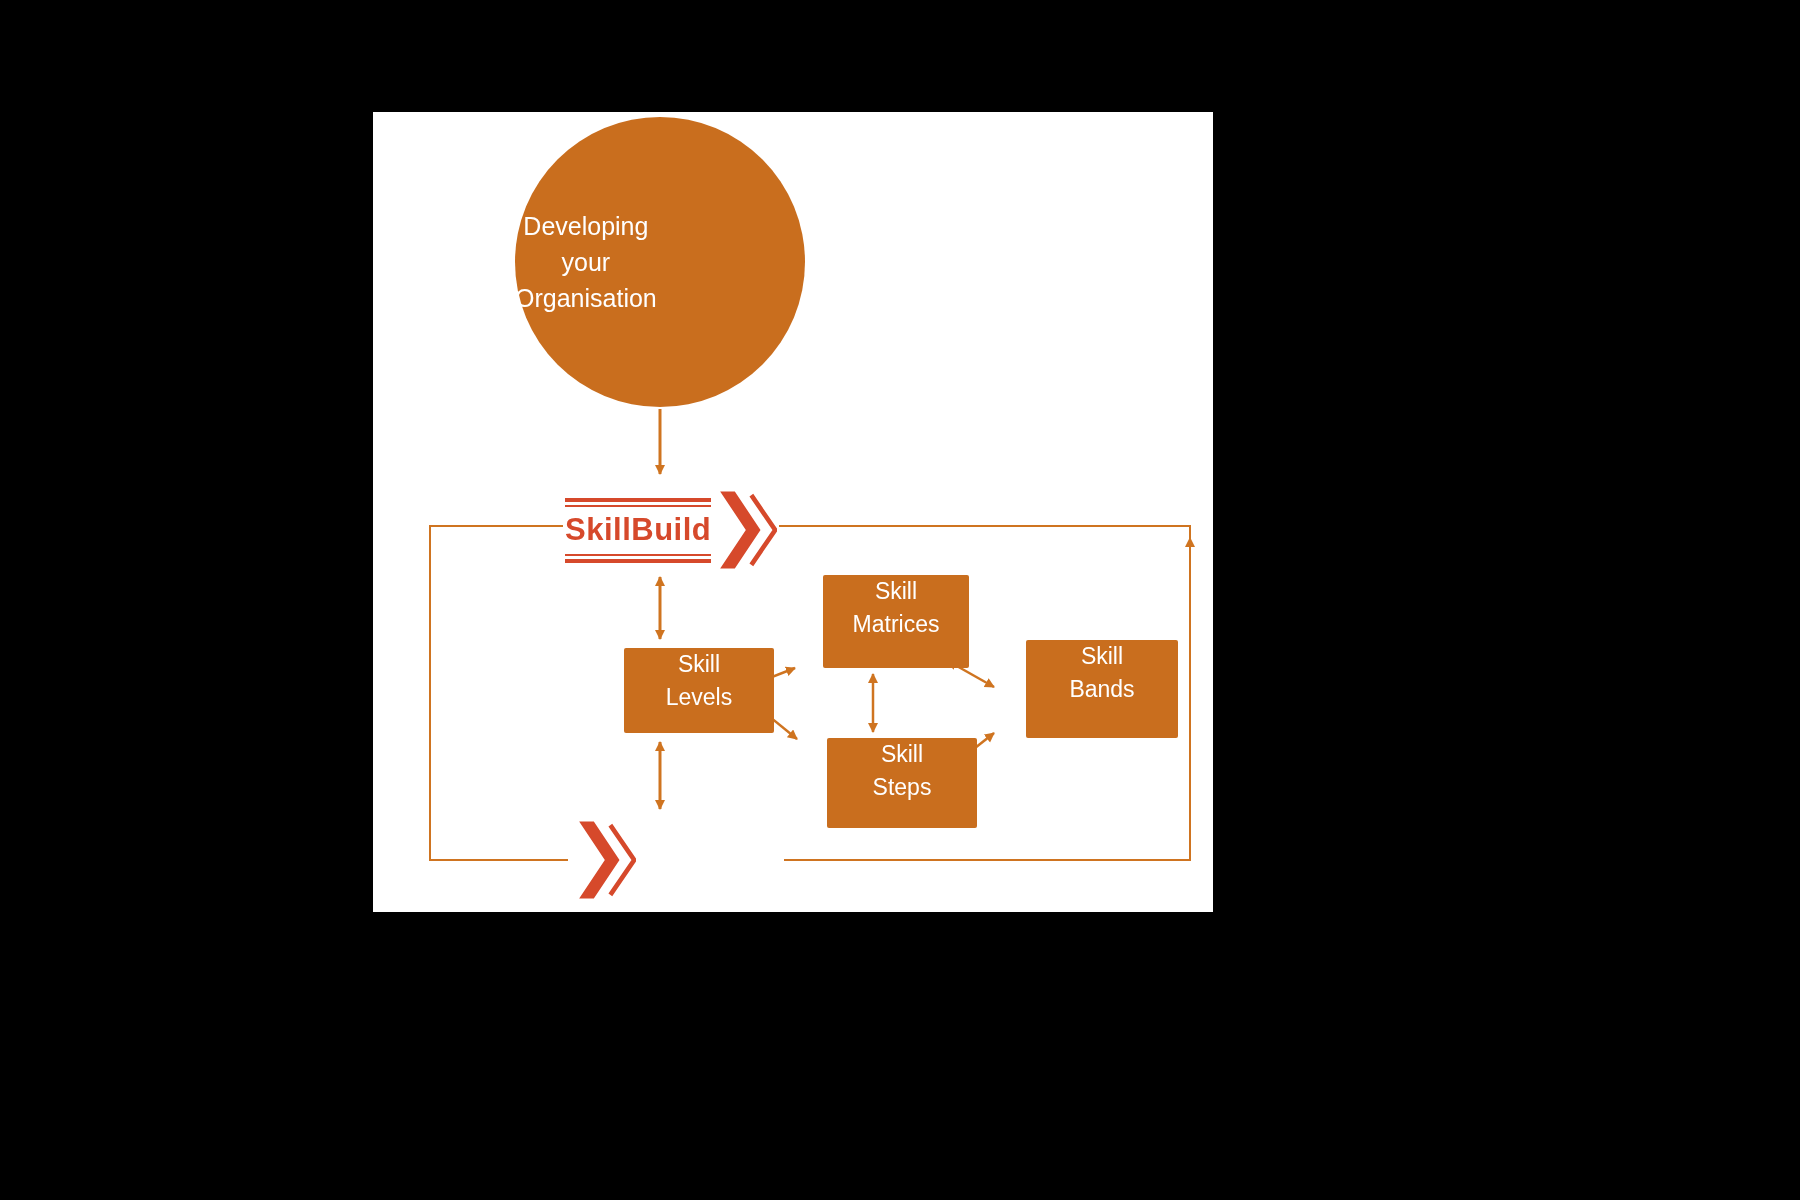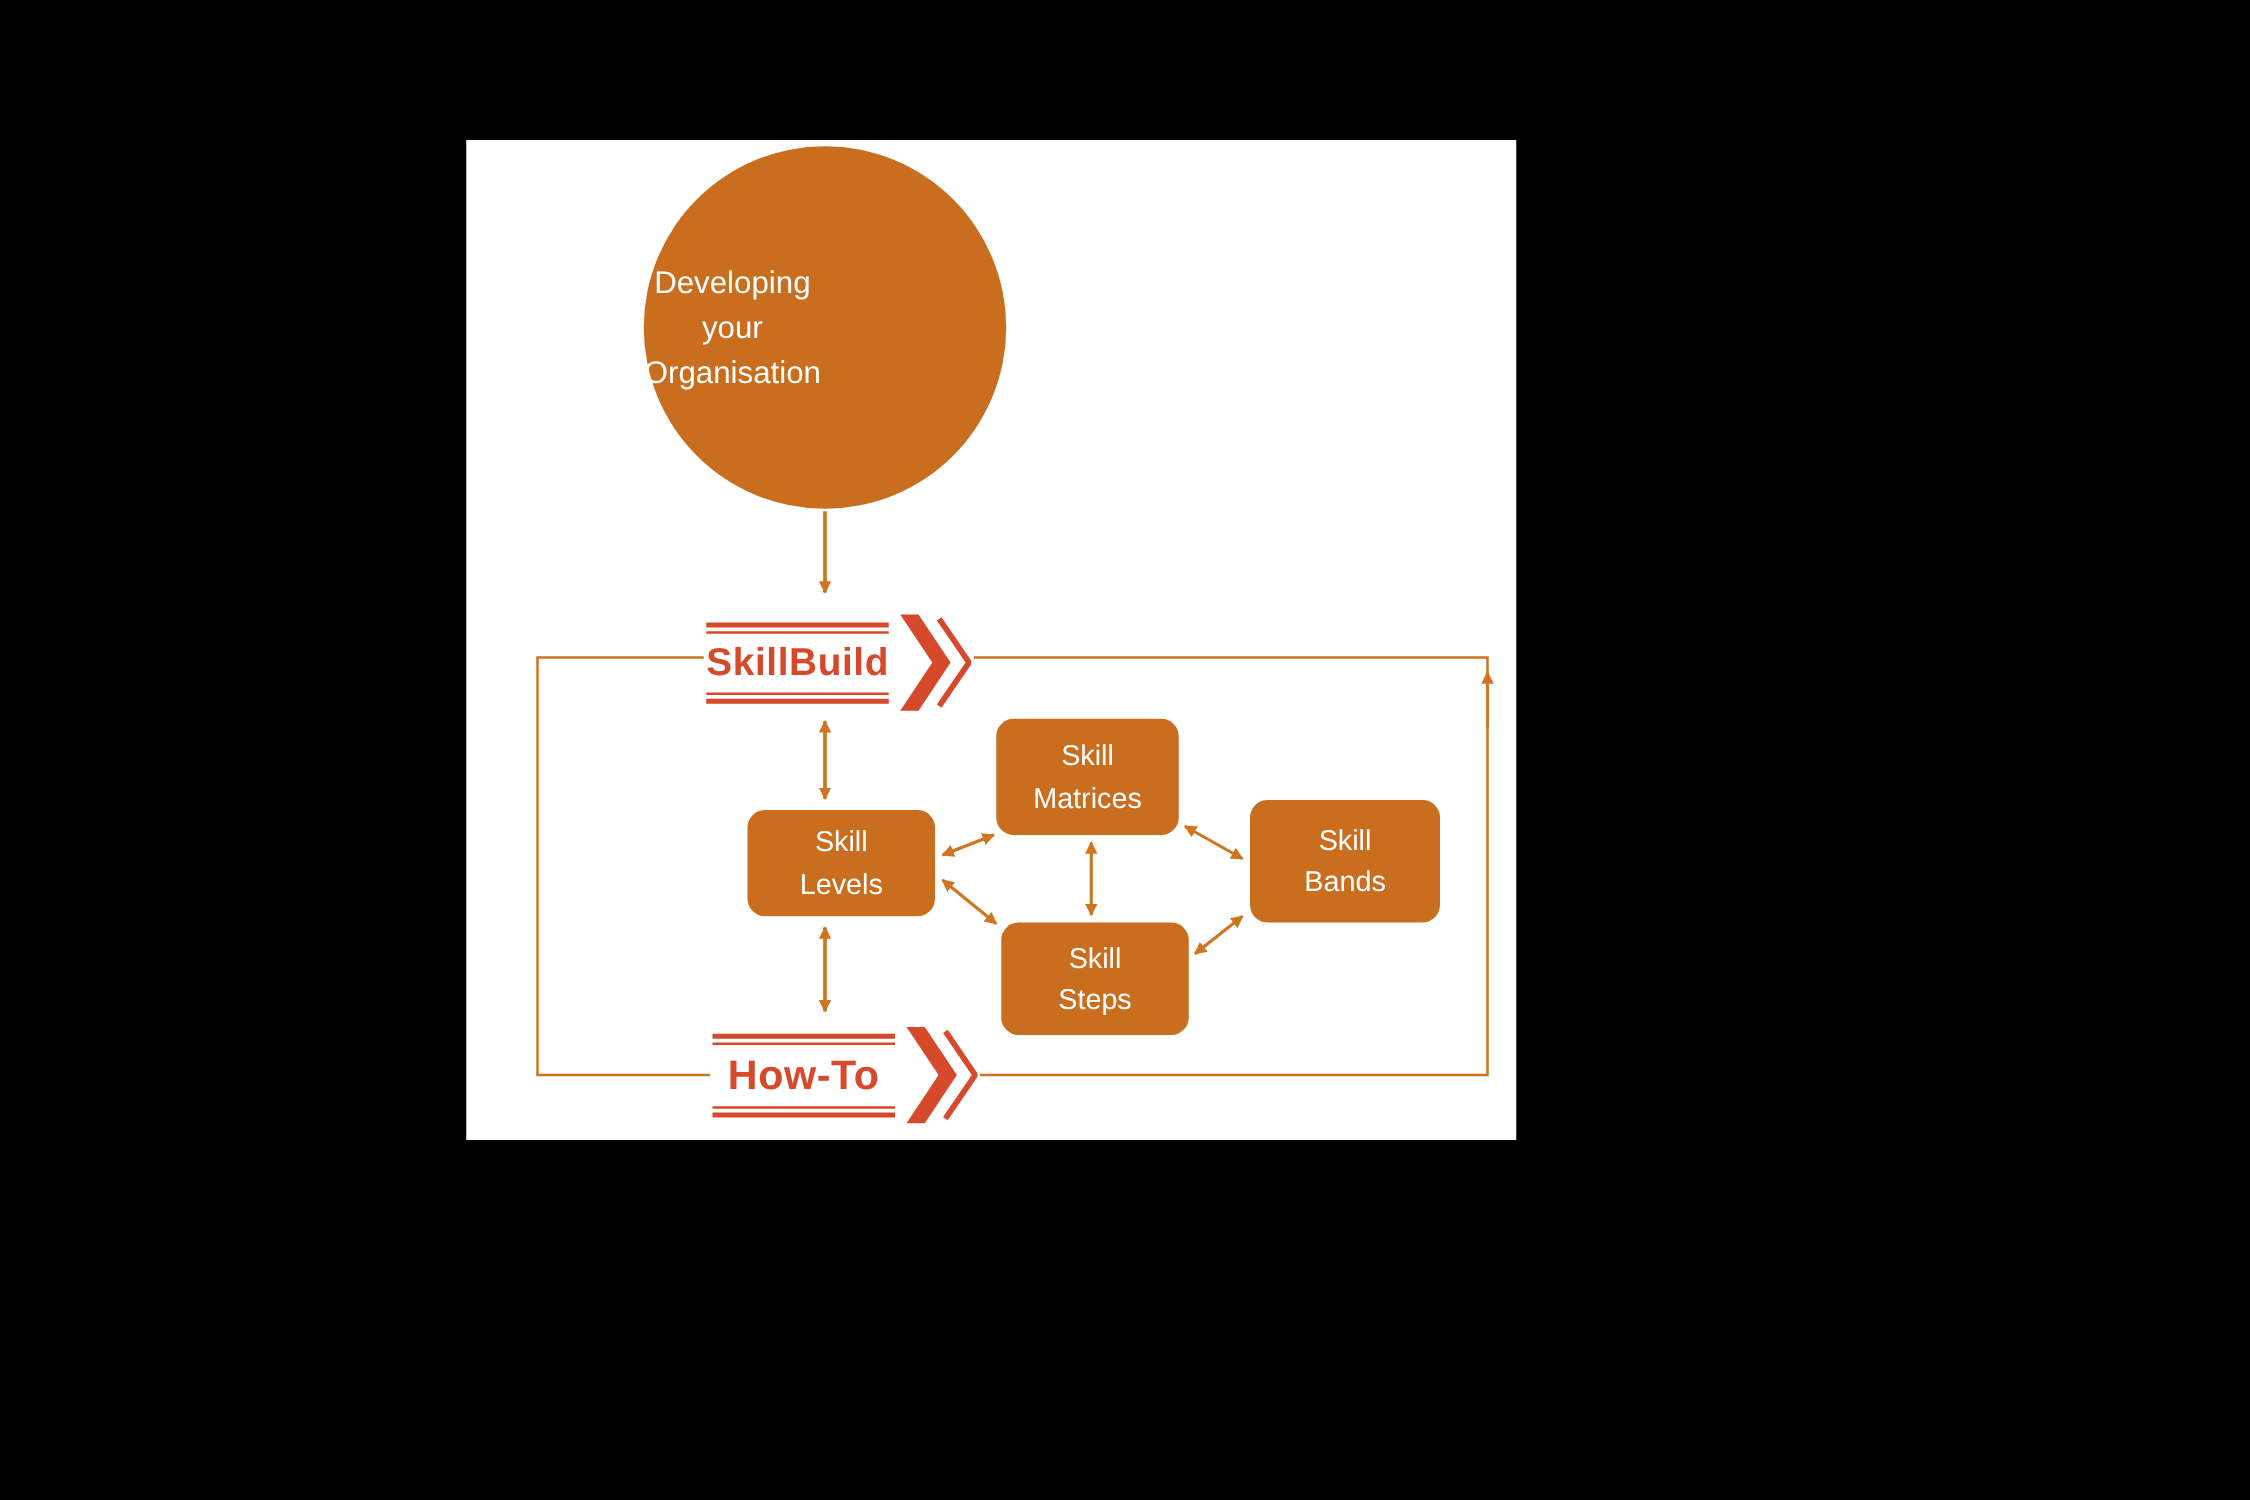--- a/index.html
+++ b/index.html
@@ -34,22 +34,22 @@
     display:flex;align-items:center;
   }
   .circle-node .node-label{
     color:#fff;font-size:25px;line-height:1.45;text-align:center;
     white-space:pre-line;
   }
   
   .box{
     position:absolute;
     background:var(--node-fill);
-    border-radius:14px;
-    display:flex;align-items:center;justify-content:center;
+    border-radius:2px;
+    display:flex;justify-content:center;margin-left:26px;
   }
   .box .node-label{
     color:#fff;font-size:23px;line-height:1.45;text-align:center;
     white-space:pre-line;
   }
   .box.levels  {left:225px;top:536px;width:150px;height:85px;}
   .box.matrices{left:424px;top:463px;width:146px;height:93px;}
   .box.bands   {left:627px;top:528px;width:152px;height:98px;}
   .box.steps   {left:428px;top:626px;width:150px;height:90px;}
   
@@ -138,27 +138,20 @@
     <div class="box bands">
       <div class="node-label">Skill
 Bands</div>
     </div>
     <div class="box steps">
       <div class="node-label">Skill
 Steps</div>
     </div>
 
     <div class="logo howto">
-      <div class="logo-body">
-        <div class="rule thick"></div>
-        <div class="rule thin"></div>
-        <div class="logo-text">How-To</div>
-        <div class="rule thin"></div>
-        <div class="rule thick" style="margin-top:3px;"></div>
-      </div>
       <svg class="chevron-svg" viewBox="0 0 72 84" xmlns="http://www.w3.org/2000/svg">
         <polygon points="10,0 26,0 54,42 26,84 10,84 38,42" fill="#D6492B"></polygon>
         <polyline points="44,4 70,42 44,80" fill="none" stroke="#D6492B" stroke-width="5"></polyline>
       </svg>
     </div>
 
   </div>
 </div>
 
 </body></html>

